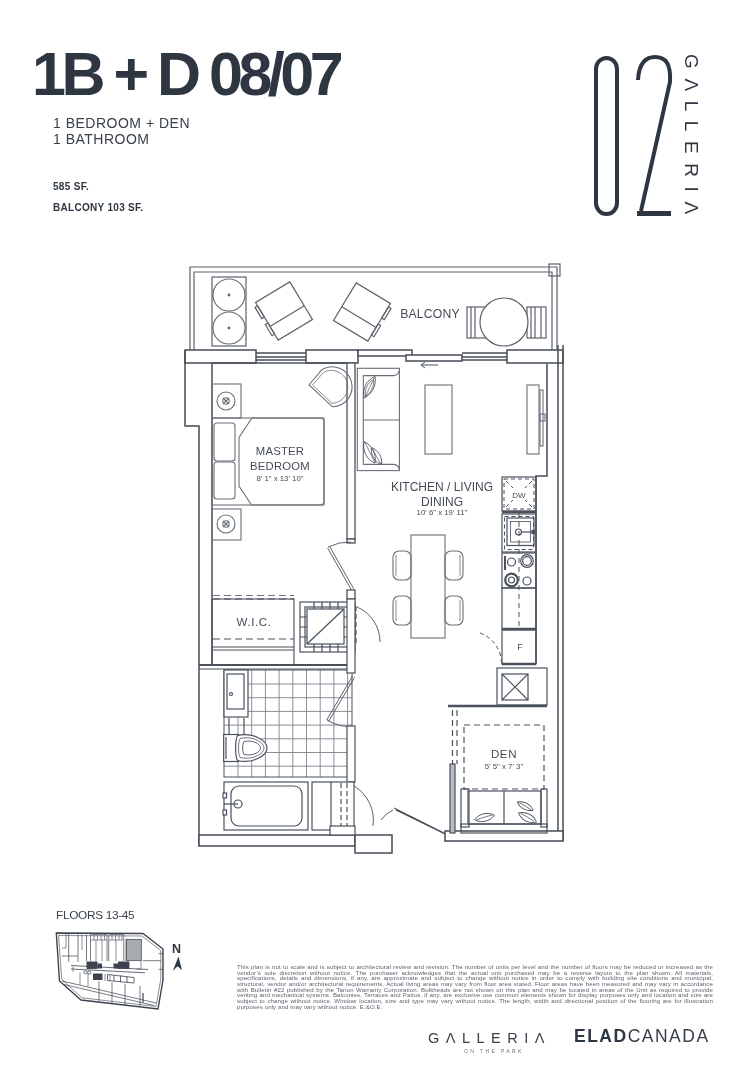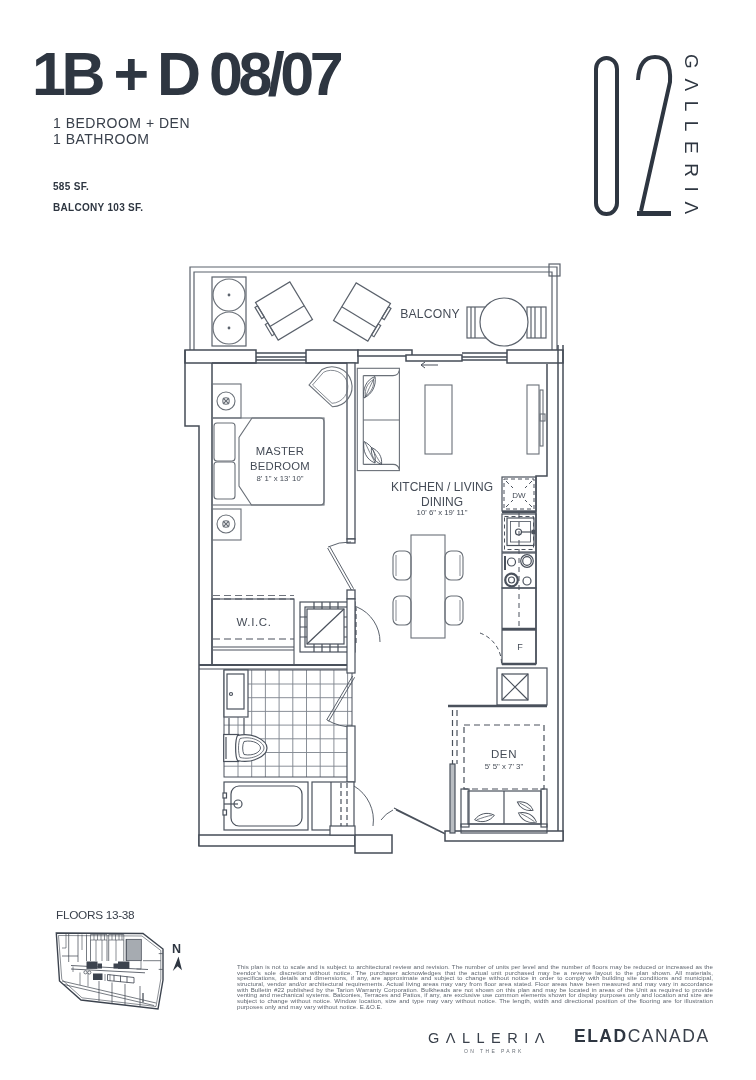--- a/index.html
+++ b/index.html
@@ -338,15 +338,15 @@
   <path d="M172.8,970.9 L178.5,956.5 L182,970.2 L177.6,966.3 Z" fill="#2e3641"></path>
 </g>
 
 <g font-family="Liberation Sans" stroke="none">
   <text x="428" y="1043" font-size="14.5" letter-spacing="6.5" fill="#39404b">GΛLLERIΛ</text>
   <text x="464" y="1053" font-size="5" letter-spacing="2.4" fill="#6a7078">ON THE PARK</text>
   <text x="574" y="1042" font-size="17.5" font-weight="bold" fill="#2e3641" letter-spacing="1.5">ELAD<tspan font-weight="normal" fill="#39404b">CANADA</tspan></text>
 </g>
 </svg>
 
-<div class="abs" style="left:56px;top:908px;font-size:11.8px;color:#39404b;letter-spacing:-0.3px">FLOORS 13-38</div>
+<div class="abs" style="left:56px;top:908px;font-size:11.8px;color:#39404b;letter-spacing:-0.3px">FLOORS 13-45</div>
 
 <div class="abs" style="left:237px;top:964px;width:476px;font-size:6.1px;line-height:5.65px;color:#5d646e;text-align:justify;letter-spacing:0.1px">This plan is not to scale and is subject to architectural review and revision. The number of units per level and the number of floors may be reduced or increased as the vendor’s sole discretion without notice. The purchaser acknowledges that the actual unit purchased may be a reverse layout to the plan shown. All materials, specifications, details and dimensions, if any, are approximate and subject to change without notice in order to comply with building site conditions and municipal, structural, vendor and/or architectural requirements. Actual living areas may vary from floor area stated. Floor areas have been measured and may vary in accordance with Bulletin #22 published by the Tarion Warranty Corporation. Bulkheads are not shown on this plan and may be located in areas of the Unit as required to provide venting and mechanical systems. Balconies, Terraces and Patios, if any, are exclusive use common elements shown for display purposes only and location and size are subject to change without notice. Window location, size and type may vary without notice. The length, width and directional position of the flooring are for illustration purposes only and may vary without notice. E.&amp;O.E.</div>
 
 </body></html>

